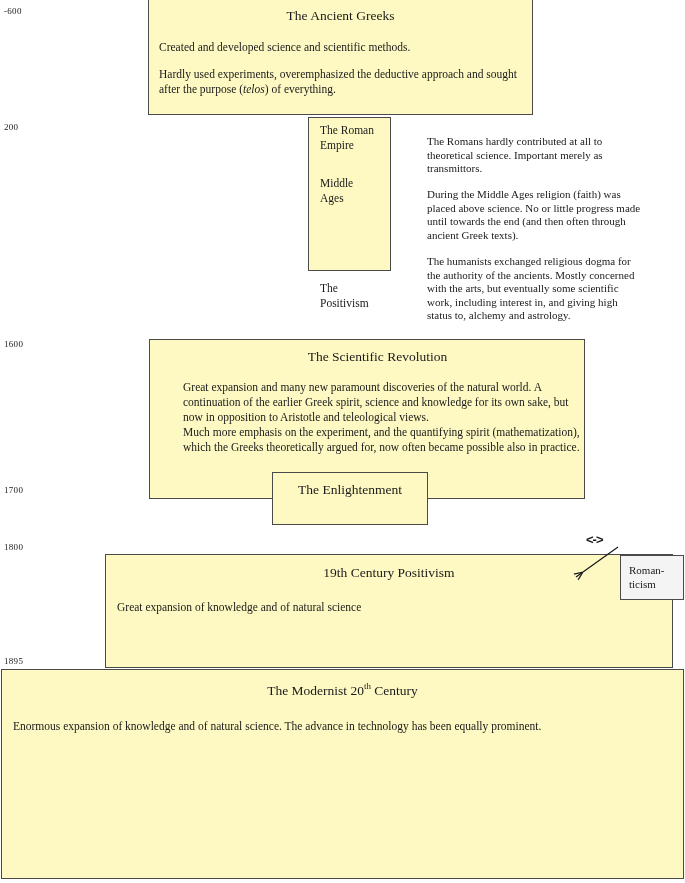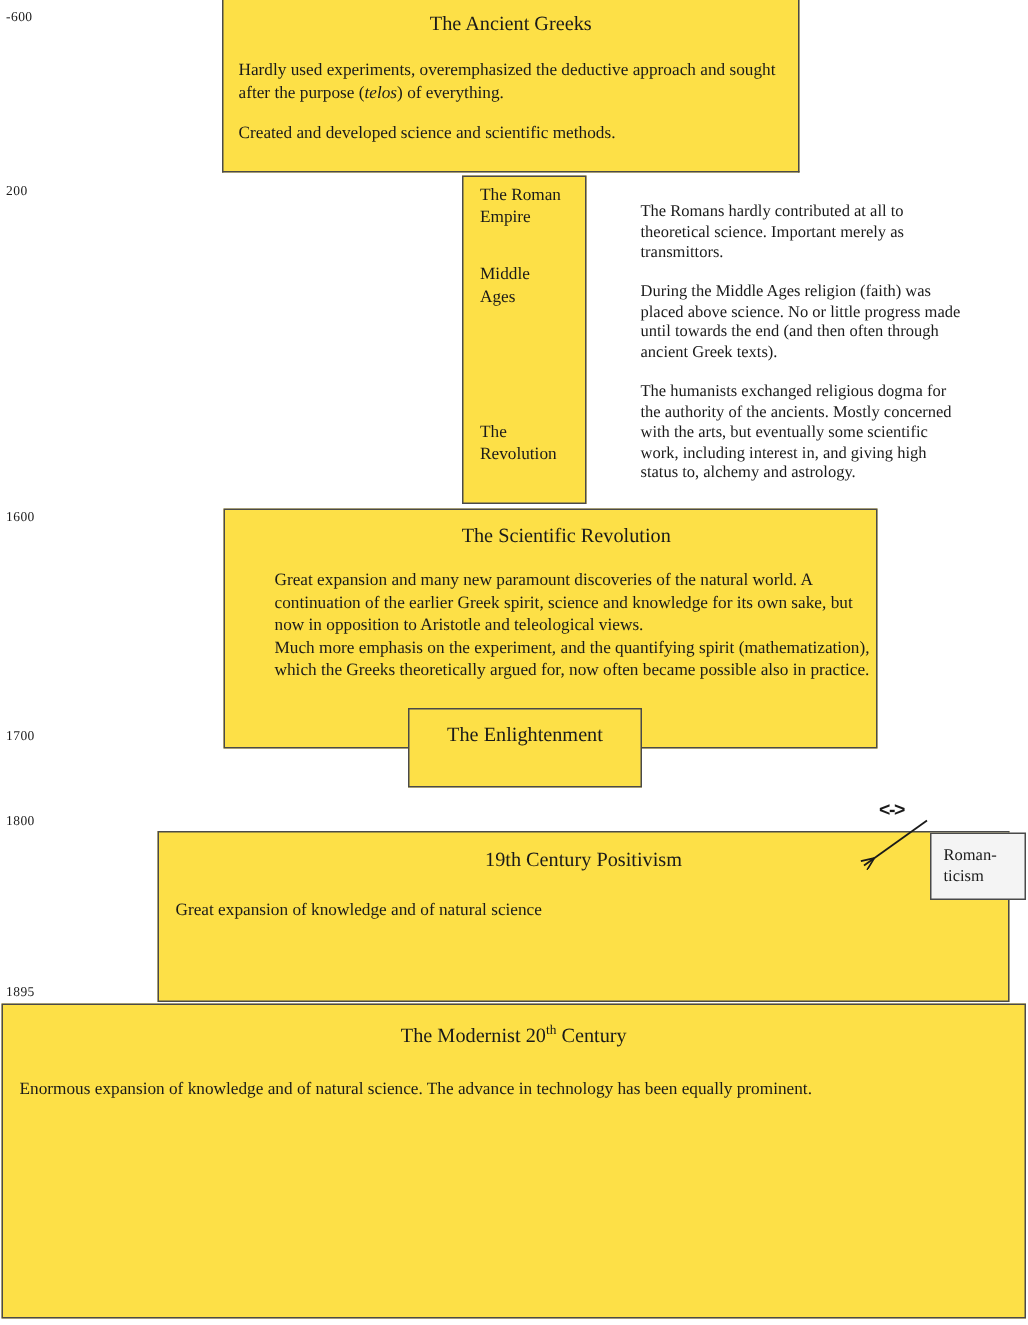--- a/index.html
+++ b/index.html
@@ -21,21 +21,21 @@
   .tick {
     position: absolute;
     font-size: 9px;
     line-height: 10px;
     color: #1a1a1a;
     white-space: nowrap;
     letter-spacing: 0.3px;
   }
   .era-box {
     position: absolute;
-    background: #fde047;
+    background: #fef9c3;
     border: 1px solid #4a4a4a;
     box-sizing: border-box;
   }
   .era-title {
     text-align: center;
     font-size: 13.5px;
     line-height: 17px;
     margin: 0;
     padding: 0;
   }
@@ -53,21 +53,21 @@
   
   #box-greeks {
     left: 148px; top: 0px; width: 385px; height: 115px;
     border-top: none;
   }
   #box-greeks .era-title { margin-top: 7px; }
   #box-greeks .era-body { margin: 16px 0 0 10px; }
 
   
   #box-middle-eras {
-    left: 308px; top: 117px; width: 83px; height: 219px;
+    left: 308px; top: 117px; width: 83px; height: 154px;
   }
   .middle-era-label {
     position: absolute;
     font-size: 11.5px;
     line-height: 15px;
     left: 11px;
     white-space: pre-line;
   }
   
   .middle-desc {
@@ -147,32 +147,32 @@
     <div class="tick" style="left:4px; top:122px;">200</div>
     <div class="tick" style="left:4px; top:339px;">1600</div>
     <div class="tick" style="left:4px; top:485px;">1700</div>
     <div class="tick" style="left:4px; top:542px;">1800</div>
     <div class="tick" style="left:4px; top:656px;">1895</div>
   </div>
 
   <div class="era-box" id="box-greeks">
     <div class="era-title">The Ancient Greeks</div>
     <div class="era-body">
+      <p>Created and developed science and scientific methods.</p>
       <p><span>Hardly used experiments, overemphasized the deductive approach and sought after the purpose (</span><span class="ital">telos</span><span>) of everything.</span></p>
-      <p>Created and developed science and scientific methods.</p>
     </div>
   </div>
 
   <div class="era-box" id="box-middle-eras">
     <div class="middle-era-label" style="top:5px;">The Roman
 Empire</div>
     <div class="middle-era-label" style="top:58px;">Middle
 Ages</div>
     <div class="middle-era-label" style="top:163px;">The
-Revolution</div>
+Positivism</div>
   </div>
 
   <div class="middle-desc" style="top:135px;">The Romans hardly contributed at all to theoretical science. Important merely as transmittors.</div>
   <div class="middle-desc" style="top:188px;">During the Middle Ages religion (faith) was placed above science. No or little progress made until towards the end (and then often through ancient Greek texts).</div>
   <div class="middle-desc" style="top:255px;">The humanists exchanged religious dogma for the authority of the ancients. Mostly concerned with the arts, but eventually some scientific work, including interest in, and giving high status to, alchemy and astrology.</div>
 
   <div class="era-box" id="box-scirev">
     <div class="era-title">The Scientific Revolution</div>
     <div class="era-body">
       <p style="margin-bottom:0;">Great expansion and many new paramount discoveries of the natural world. A continuation of the earlier Greek spirit, science and knowledge for its own sake, but now in opposition to Aristotle and teleological views.</p>

